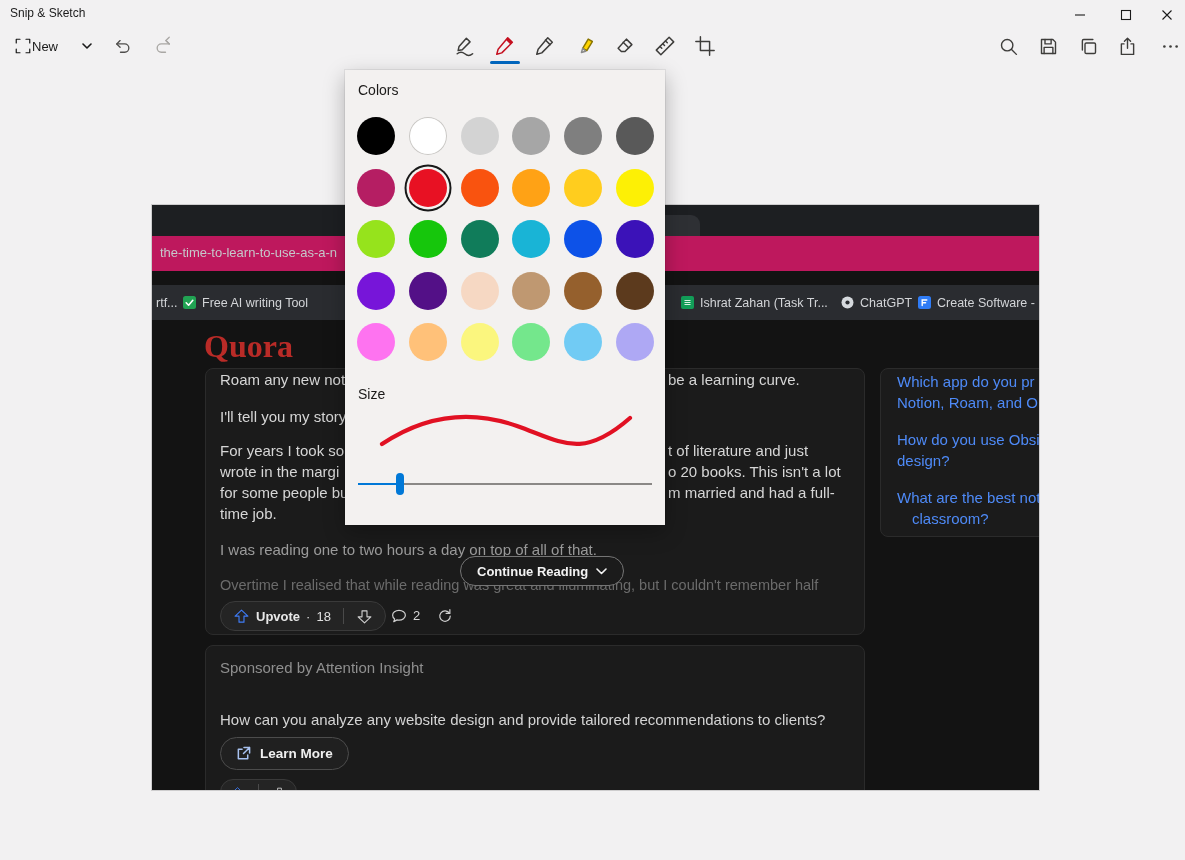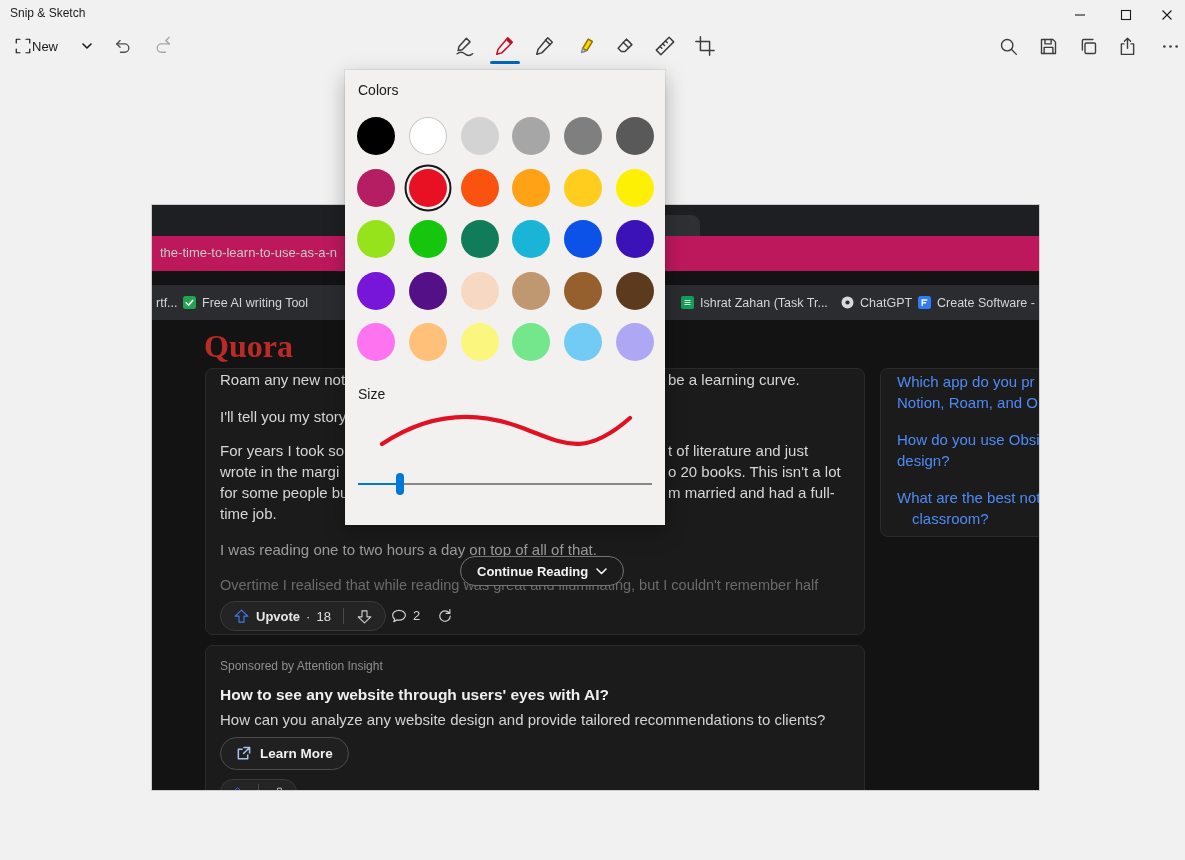--- a/index.html
+++ b/index.html
@@ -52,21 +52,21 @@
   .fadewrap{position:absolute;left:68px;top:257px;width:645px;overflow:hidden;white-space:nowrap;z-index:2;color:#6b6b6b;font-size:14.5px;}
   .contbtn{position:absolute;left:308px;top:236px;height:30px;display:flex;align-items:center;gap:8px;padding:12px 16px;
            background:#1b1b1b;border:1px solid #757575;border-radius:16px;color:#f3f3f3;font-size:13px;font-weight:bold;z-index:3;box-sizing:border-box;}
   .votepill{position:absolute;left:68px;top:281px;height:30px;display:flex;align-items:center;padding:0 12px;gap:6px;
             background:#242424;border:1px solid #3a3a3a;border-radius:16px;z-index:2;box-sizing:border-box;}
   .votepill .lbl{font-size:13px;font-weight:bold;color:#e8e8e8;}
   .votepill .cnt,.votepill .sep{font-size:13px;color:#e0e0e0;}
   .vdiv{width:1px;height:16px;background:#4a4a4a;margin:0 6px;}
   .qic{stroke-width:1.6;stroke-linecap:round;stroke-linejoin:round;fill:none;display:block;}
   .cmtcnt{position:absolute;left:261px;top:288px;font-size:13px;color:#d6d6d6;z-index:2;}
-  .adlbl{position:absolute;left:68px;top:339px;font-size:12px;color:#8f8f8f;z-index:2;}
+  .adlbl{position:absolute;left:68px;top:339px;font-size:15px;color:#8f8f8f;z-index:2;}
   .adhead{position:absolute;left:68px;top:366px;font-size:15.5px;font-weight:bold;color:#f0f0f0;z-index:2;white-space:nowrap;}
   .adbody{position:absolute;left:68px;top:391px;font-size:15px;color:#d4d4d4;z-index:2;white-space:nowrap;}
   .learnbtn{position:absolute;left:68px;top:417px;height:33px;display:flex;align-items:center;gap:9px;padding:0 15px;
             background:#202020;border:1px solid #4c4c4c;border-radius:17px;color:#f0f0f0;font-size:13.5px;font-weight:bold;z-index:2;box-sizing:border-box;}
   .minipill{position:absolute;left:68px;top:459px;height:26px;display:flex;align-items:center;gap:8px;padding:0 10px;
             background:#242424;border:1px solid #3a3a3a;border-radius:14px;z-index:2;box-sizing:border-box;}
   .sq{position:absolute;font-size:15px;color:#4e8af7;white-space:nowrap;z-index:2;}
 </style>
 </head>
 <body>
@@ -282,21 +282,20 @@
       <svg width="18" height="18" viewBox="0 0 24 24" class="qic" stroke="#cfcfcf" style="position:absolute;left:238px;top:287px;z-index:2;">
         <path d="M12 4.5c4.7 0 8.5 2.9 8.5 6.5s-3.8 6.5-8.5 6.5c-.9 0-1.8-.1-2.6-.3L5 19.5l1.2-3.4C4.6 14.9 3.5 13 3.5 11c0-3.6 3.8-6.5 8.5-6.5z"></path>
         </svg>
       <span class="cmtcnt">2</span>
       <svg width="18" height="18" viewBox="0 0 24 24" class="qic" stroke="#cfcfcf" style="position:absolute;left:284px;top:287px;z-index:2;">
         <path d="M18 8.5A7 7 0 1019 12"></path>
           <path d="M18.5 3.5v5h-5"></path>
         </svg>
 
       <span class="adlbl">Sponsored by Attention Insight</span>
-      <span class="adhead">How to see any website through users' eyes with AI?</span>
       <span class="adbody">How can you analyze any website design and provide tailored recommendations to clients?</span>
       <div class="learnbtn">
         <svg width="15" height="15" viewBox="0 0 16 16" class="qic" stroke="#a8c2f0">
           <path d="M6.5 3.5H2.5v10h10v-4"></path>
             <path d="M8.5 1.5h6v6M14.5 1.5L8 8"></path>
           </svg>
         <span>Learn More</span>
       </div>
       <div class="minipill">
         <svg width="13" height="13" viewBox="0 0 24 24" class="qic" stroke="#3f7cf6">

